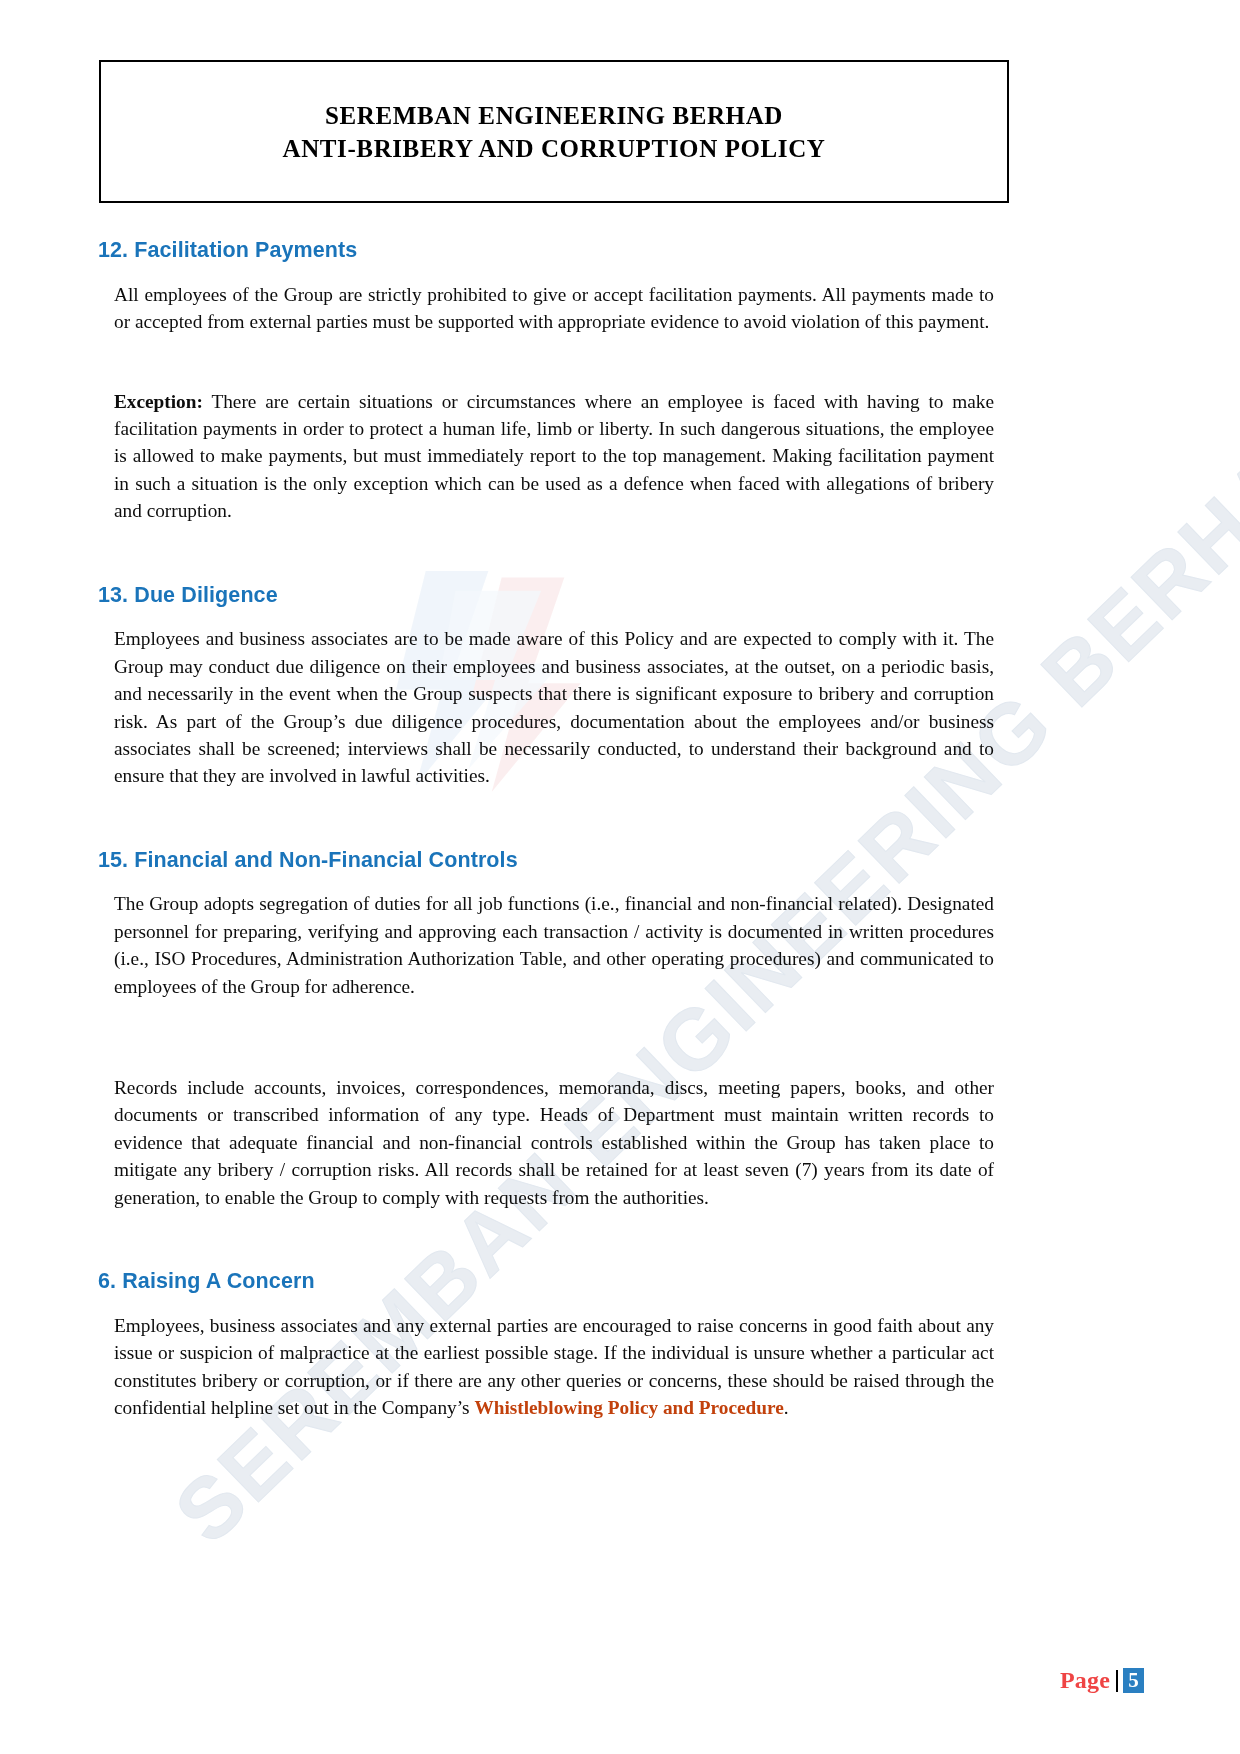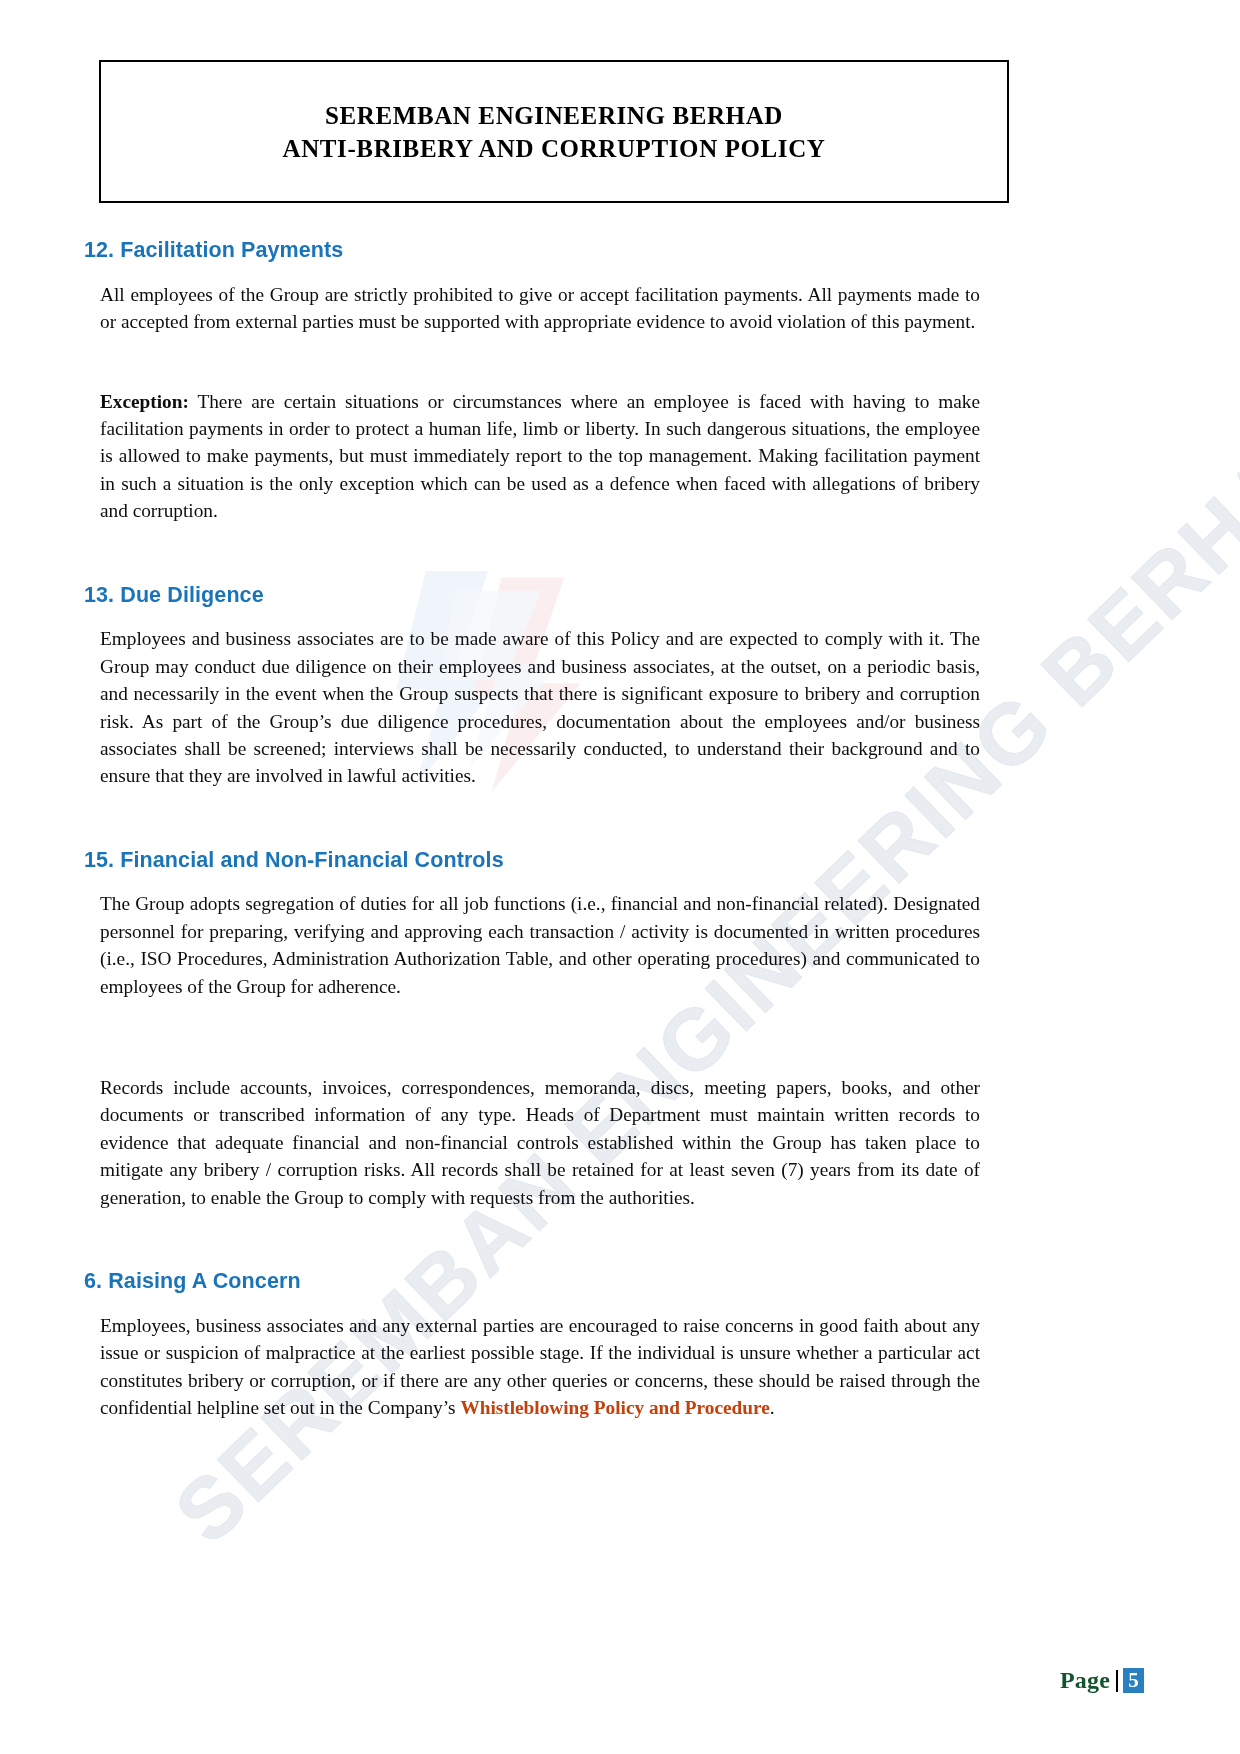--- a/index.html
+++ b/index.html
@@ -80,21 +80,21 @@
     letter-spacing: 0.6px;
     color: #000000;
     text-align: center;
     line-height: 1.32;
     white-space: nowrap;
   }
 
   
   .content {
     position: absolute;
-    left: 84px;
+    left: 98px;
     top: 238px;
     width: 912px;
     z-index: 2;
   }
 
   h2.sec-heading {
     font-family: "Liberation Sans", "DejaVu Sans", sans-serif;
     font-weight: 700;
     font-size: 21.5px;
     color: #1a74ba;
@@ -125,21 +125,21 @@
     right: 96px;
     bottom: 60px;
     display: flex;
     align-items: center;
     z-index: 2;
   }
   .footer-word {
     font-family: "Liberation Serif", "DejaVu Serif", serif;
     font-weight: 700;
     font-size: 24px;
-    color: #14532d;
+    color: #ef4444;
     letter-spacing: 0.2px;
   }
   .footer-bar {
     display: inline-block;
     width: 2px;
     height: 22px;
     background: #000000;
     margin: 0 5px 0 6px;
   }
   .footer-num {

